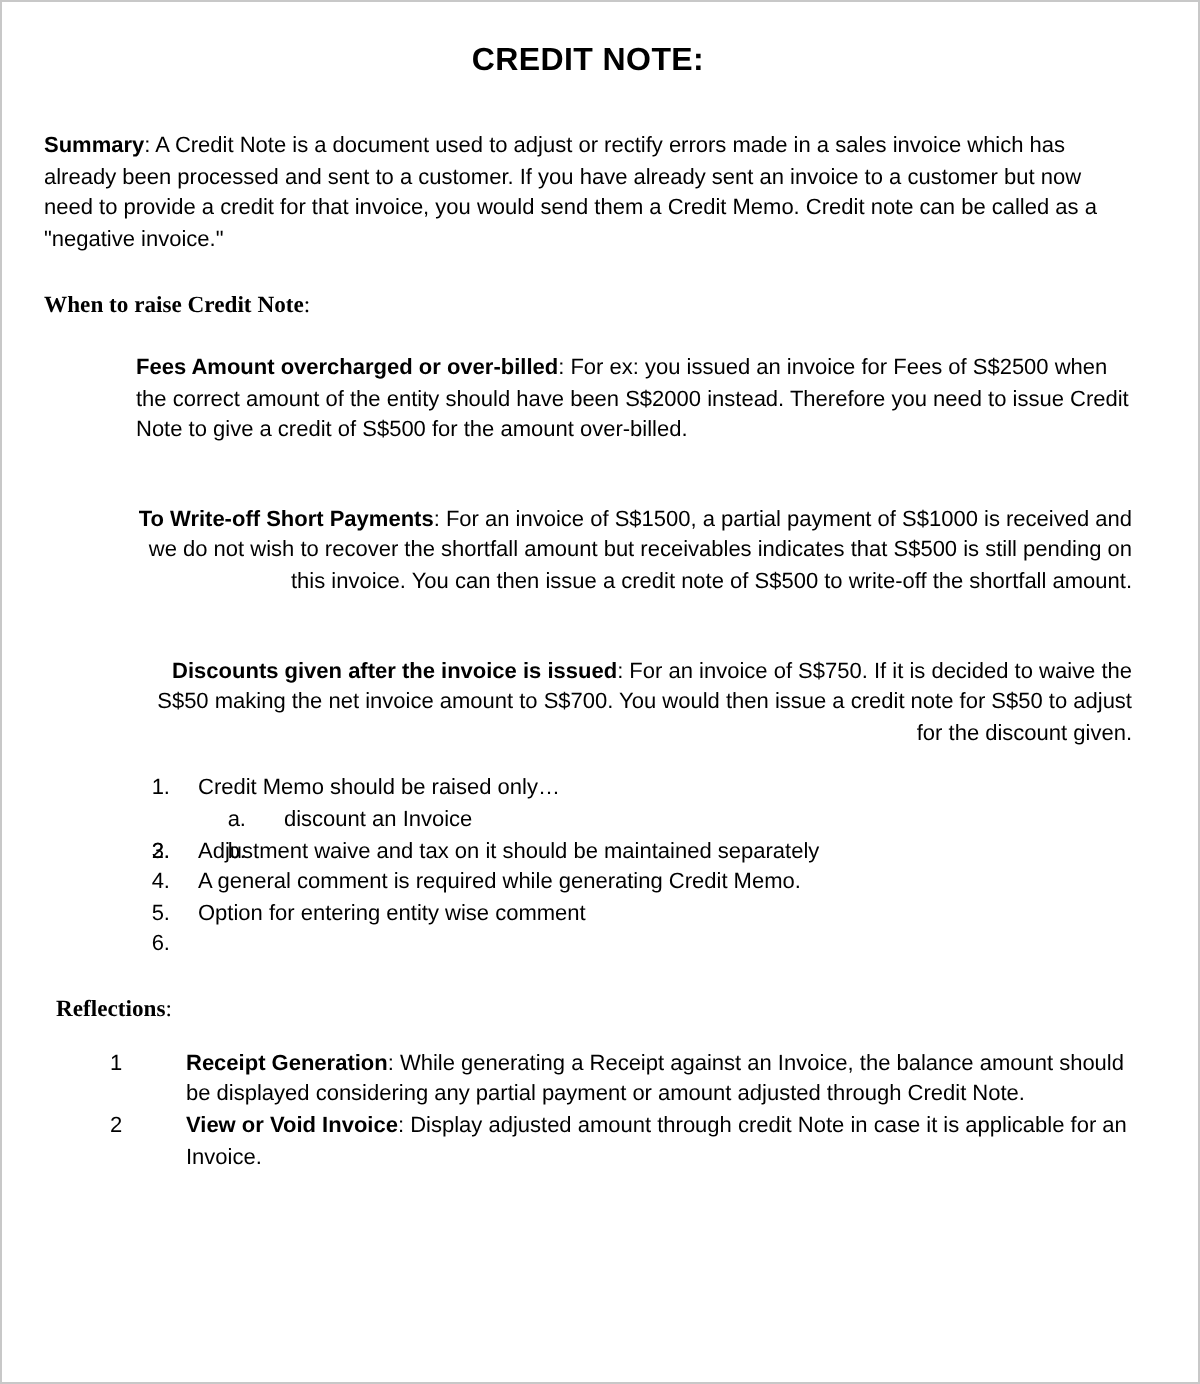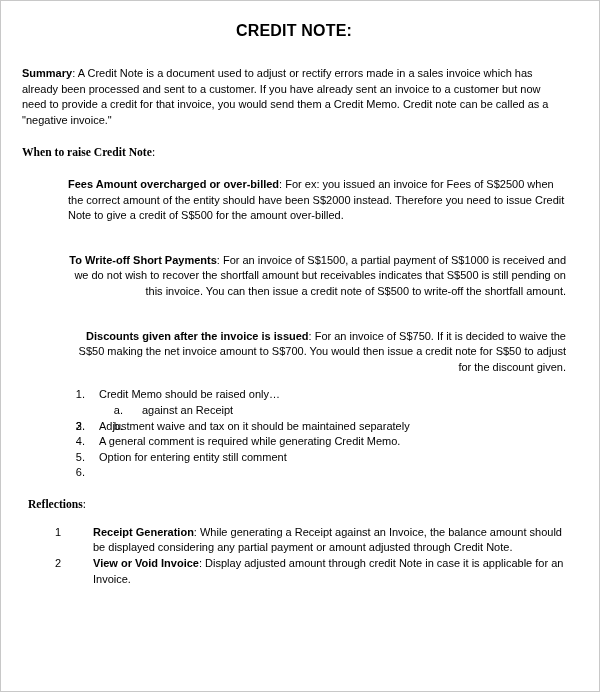--- a/index.html
+++ b/index.html
@@ -149,28 +149,28 @@
 
     <p class="para indent-block"><span class="lbl">To Write-off Short Payments</span><span>:</span><span> For an invoice of S$1500, a partial payment of S$1000 is received and we do not wish to recover the shortfall amount but receivables indicates that S$500 is still pending on this invoice. You can then issue a credit note of S$500 to write-off the shortfall amount.</span></p>
 
     <p class="para indent-block"><span class="lbl">Discounts given after the invoice is issued</span><span>:</span><span> For an invoice of S$750. If it is decided to waive the S$50 making the net invoice amount to S$700. You would then issue a credit note for S$50 to adjust for the discount given.</span></p>
 
 
     <ol class="work">
       <li>
         <span class="num">1.</span><span>Credit Memo should be raised only…</span>
         <ol class="sub">
-          <li><span class="num">a.</span><span>against an Receipt</span></li>
+          <li><span class="num">a.</span><span>discount an Invoice</span></li>
           <li><span class="num">b.</span></li>
         </ol>
       </li>
       <li><span class="num">2.</span></li>
       <li><span class="num">3.</span><span>Adjustment waive and tax on it should be maintained separately</span></li>
       <li><span class="num">4.</span><span>A general comment is required while generating Credit Memo.</span></li>
-      <li><span class="num">5.</span><span>Option for entering entity still comment</span></li>
+      <li><span class="num">5.</span><span>Option for entering entity wise comment</span></li>
       <li><span class="num">6.</span></li>
     </ol>
 
     <p class="section-head sp-reflect"><span>Reflections</span><span class="thin">:</span></p>
 
     <ol class="reflect">
       <li>
         <span class="num">1</span><span class="lbl">Receipt Generation</span><span>:</span><span> While generating a Receipt against an Invoice, the balance amount should be displayed considering any partial payment or amount adjusted through Credit Note.</span>
       </li>
       <li>

